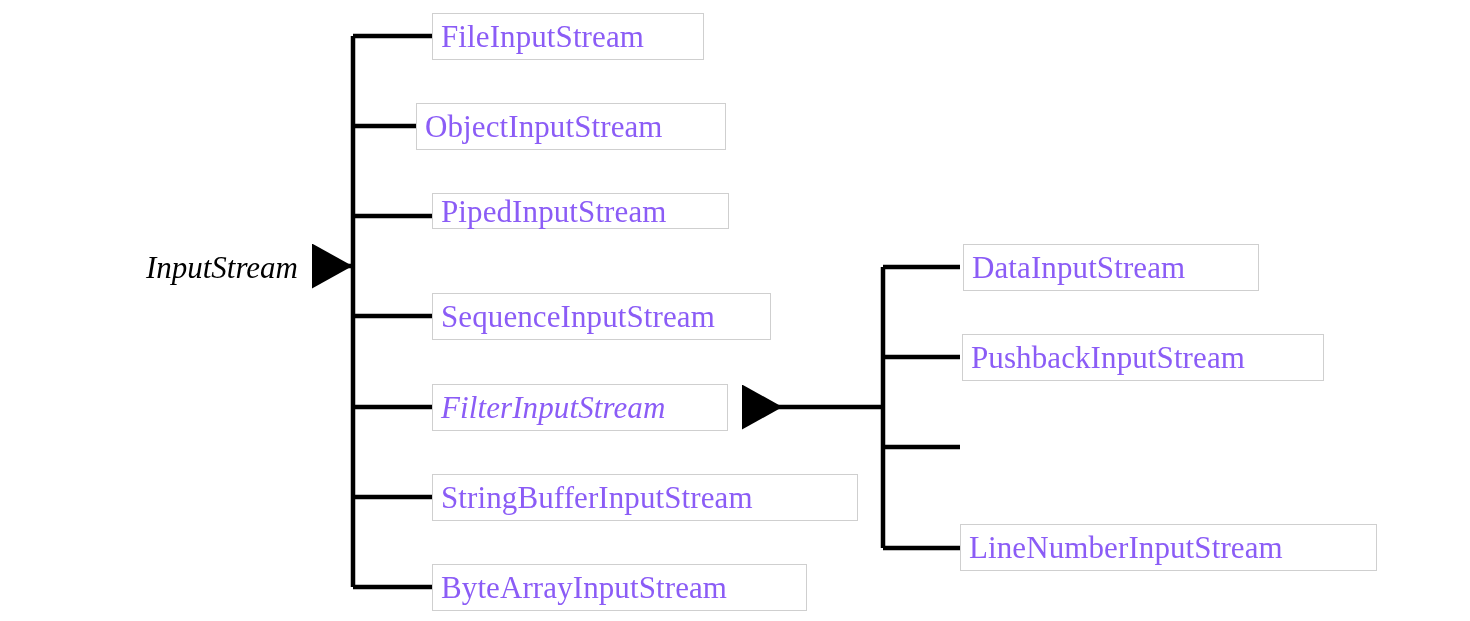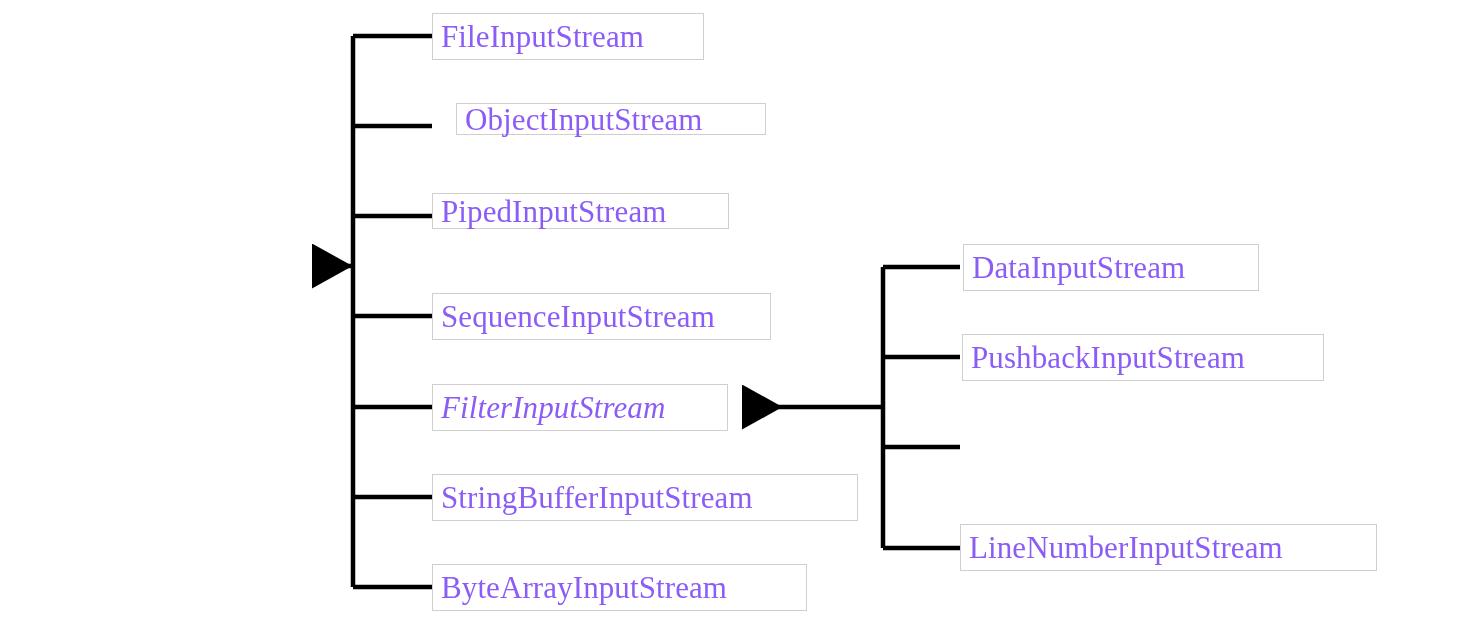--- a/index.html
+++ b/index.html
@@ -81,24 +81,25 @@
     <g>
       <path d="M 883 267 L 883 548" stroke="#000000" stroke-width="4.5" fill="none"></path>
       <path d="M 883 407 L 742 407" stroke="#000000" stroke-width="4.5" fill="none" marker-end="url(#arrow-left)"></path>
       <path d="M 883 267 L 960 267" stroke="#000000" stroke-width="4.5" fill="none"></path>
       <path d="M 883 357 L 960 357" stroke="#000000" stroke-width="4.5" fill="none"></path>
       <path d="M 883 447 L 960 447" stroke="#000000" stroke-width="4.5" fill="none"></path>
       <path d="M 883 548 L 960 548" stroke="#000000" stroke-width="4.5" fill="none"></path>
     </g>
   </svg>
 
+  <div class="root-label" style="left:98px; top:248px; width:200px; height:38px;">InputStream</div>
 
   <div class="node-box" style="left:432px; top:13px; width:272px; height:47px;">FileInputStream</div>
 
-  <div class="node-box" style="left:456px; top:103px; width:310px; height:32px;">ObjectInputStream</div>
+  <div class="node-box" style="left:416px; top:103px; width:310px; height:47px;">ObjectInputStream</div>
 
   <div class="node-box" style="left:432px; top:193px; width:297px; height:36px;">PipedInputStream</div>
 
   <div class="node-box" style="left:432px; top:293px; width:339px; height:47px;">SequenceInputStream</div>
 
   <div class="node-box abstract" style="left:432px; top:384px; width:296px; height:47px;">FilterInputStream</div>
 
   <div class="node-box" style="left:432px; top:474px; width:426px; height:47px;">StringBufferInputStream</div>
 
   <div class="node-box" style="left:432px; top:564px; width:375px; height:47px;">ByteArrayInputStream</div>

